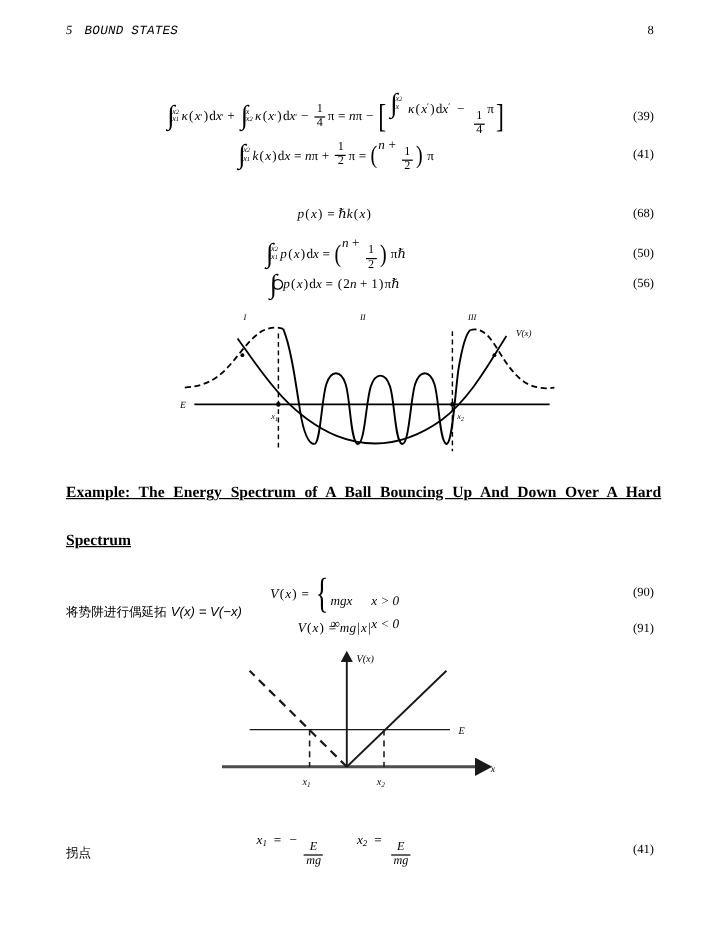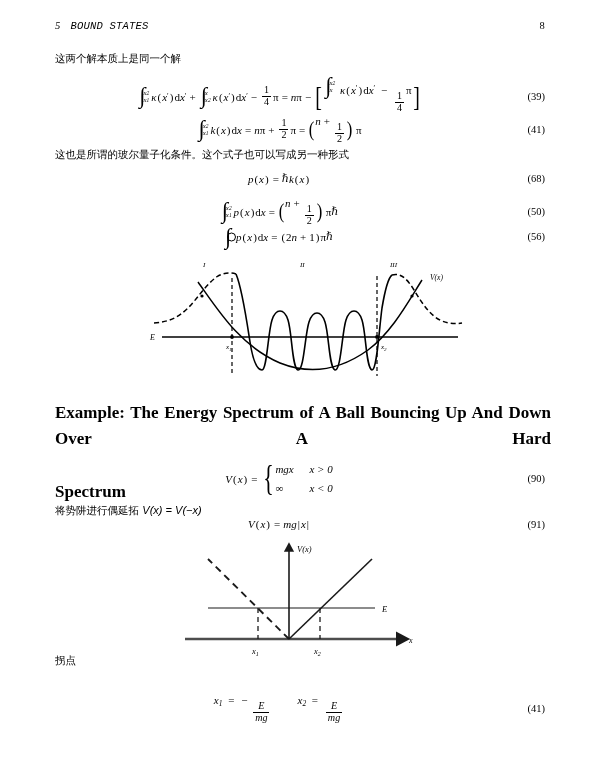--- a/index.html
+++ b/index.html
@@ -166,34 +166,35 @@
 
   
   .cases { display: inline-flex; align-items: center; }
   .cases .brace {
     font-size: 3.2em;
     line-height: .62;
     font-family: "Liberation Serif","DejaVu Serif",serif;
     transform: scaleX(.62);
     margin-right: -2px;
   }
-  .cases .rows { display: inline-flex; flex-direction: column; gap: 7px; }
+  .cases .rows { display: inline-flex; flex-direction: column; gap: 7px; margin-top: 32px; }
   .cases .crow { display: inline-flex; align-items: baseline; }
   .cases .cval { min-width: 34px; }
 
   
   .exhead {
     position: absolute;
     left: 55px;
     right: 49px;
     font-weight: bold;
-    font-size: 17px;
+    font-size: 13px;
     line-height: 1.55;
     text-align: justify;
     font-family: "Liberation Serif","DejaVu Serif",serif;
+    text-decoration: underline;
   }
   .exhead .l1 { display:block; text-align: justify; }
   .exhead .l1::after { content:""; display:inline-block; width:100%; }
 
   
   .figure { position: absolute; }
   svg text { font-family: "Liberation Serif","DejaVu Serif",serif; }
 </style>
 </head>
 <body>
@@ -201,21 +202,20 @@
 <div class="page">
 
   <div class="header">
     <div class="header-left">
       <span class="sec-num">5</span>
       <span class="sec-title">BOUND STATES</span>
     </div>
     <div class="page-num">8</div>
   </div>
 
-  <div class="para" style="top:51px">这两个解本质上是同一个解</div>
 
   <div class="eqrow" style="top:80px">
     <div class="eqbody">
       <span class="intg">
         <span class="sym">∫</span>
         <span class="lims">
             <span class="hi">x<span style="font-size:.8em">2</span></span>
             <span class="lo">x<span style="font-size:.8em">1</span></span>
           </span>
       </span>
@@ -307,21 +307,20 @@
               <span class="num mn">1</span>
               <span class="den mn">2</span>
             </span></span>
         <span class="rp">)</span>
       </span>
       <span class="mn" style="margin-left:3px">π</span>
     </div>
     <div class="eqnum">(41)</div>
   </div>
 
-  <div class="para" style="top:147px">这也是所谓的玻尔量子化条件。这个式子也可以写成另一种形式</div>
 
   <div class="eqrow" style="top:172px">
     <div class="eqbody">
       <span class="mi">p</span>
         <span class="mo tight">(</span>
         <span class="mi">x</span>
         <span class="mo tight">)</span>
       <span class="mo">=</span>
       <span class="mi">ℏ</span>
         <span class="mi">k</span>
@@ -504,21 +503,21 @@
       <text x="207" y="77" font-size="8.5" font-style="italic">E</text>
 
       <line x1="83" y1="73" x2="83" y2="104" stroke="#1a1a1a" stroke-width="1.3" stroke-dasharray="5,4"></line>
       <line x1="145" y1="73" x2="145" y2="104" stroke="#1a1a1a" stroke-width="1.3" stroke-dasharray="5,4"></line>
 
       <text x="77" y="119" font-size="8.5" font-style="italic">x<tspan font-size="6" dy="2">1</tspan></text>
       <text x="139" y="119" font-size="8.5" font-style="italic">x<tspan font-size="6" dy="2">2</tspan></text>
     </svg>
   </div>
 
-  <div class="para" style="top:653px">拐点</div>
+  <div class="para" style="top:704px">拐点</div>
 
   <div class="eqrow" style="top:694px">
     <div class="eqbody">
       <span>
         <span class="mi">x</span><span class="sub">1</span>
         <span class="mo">=</span>
         <span class="mo tight">−</span>
         <span class="frac">
           <span class="num mi">E</span>
             <span class="den mi">mg</span>

